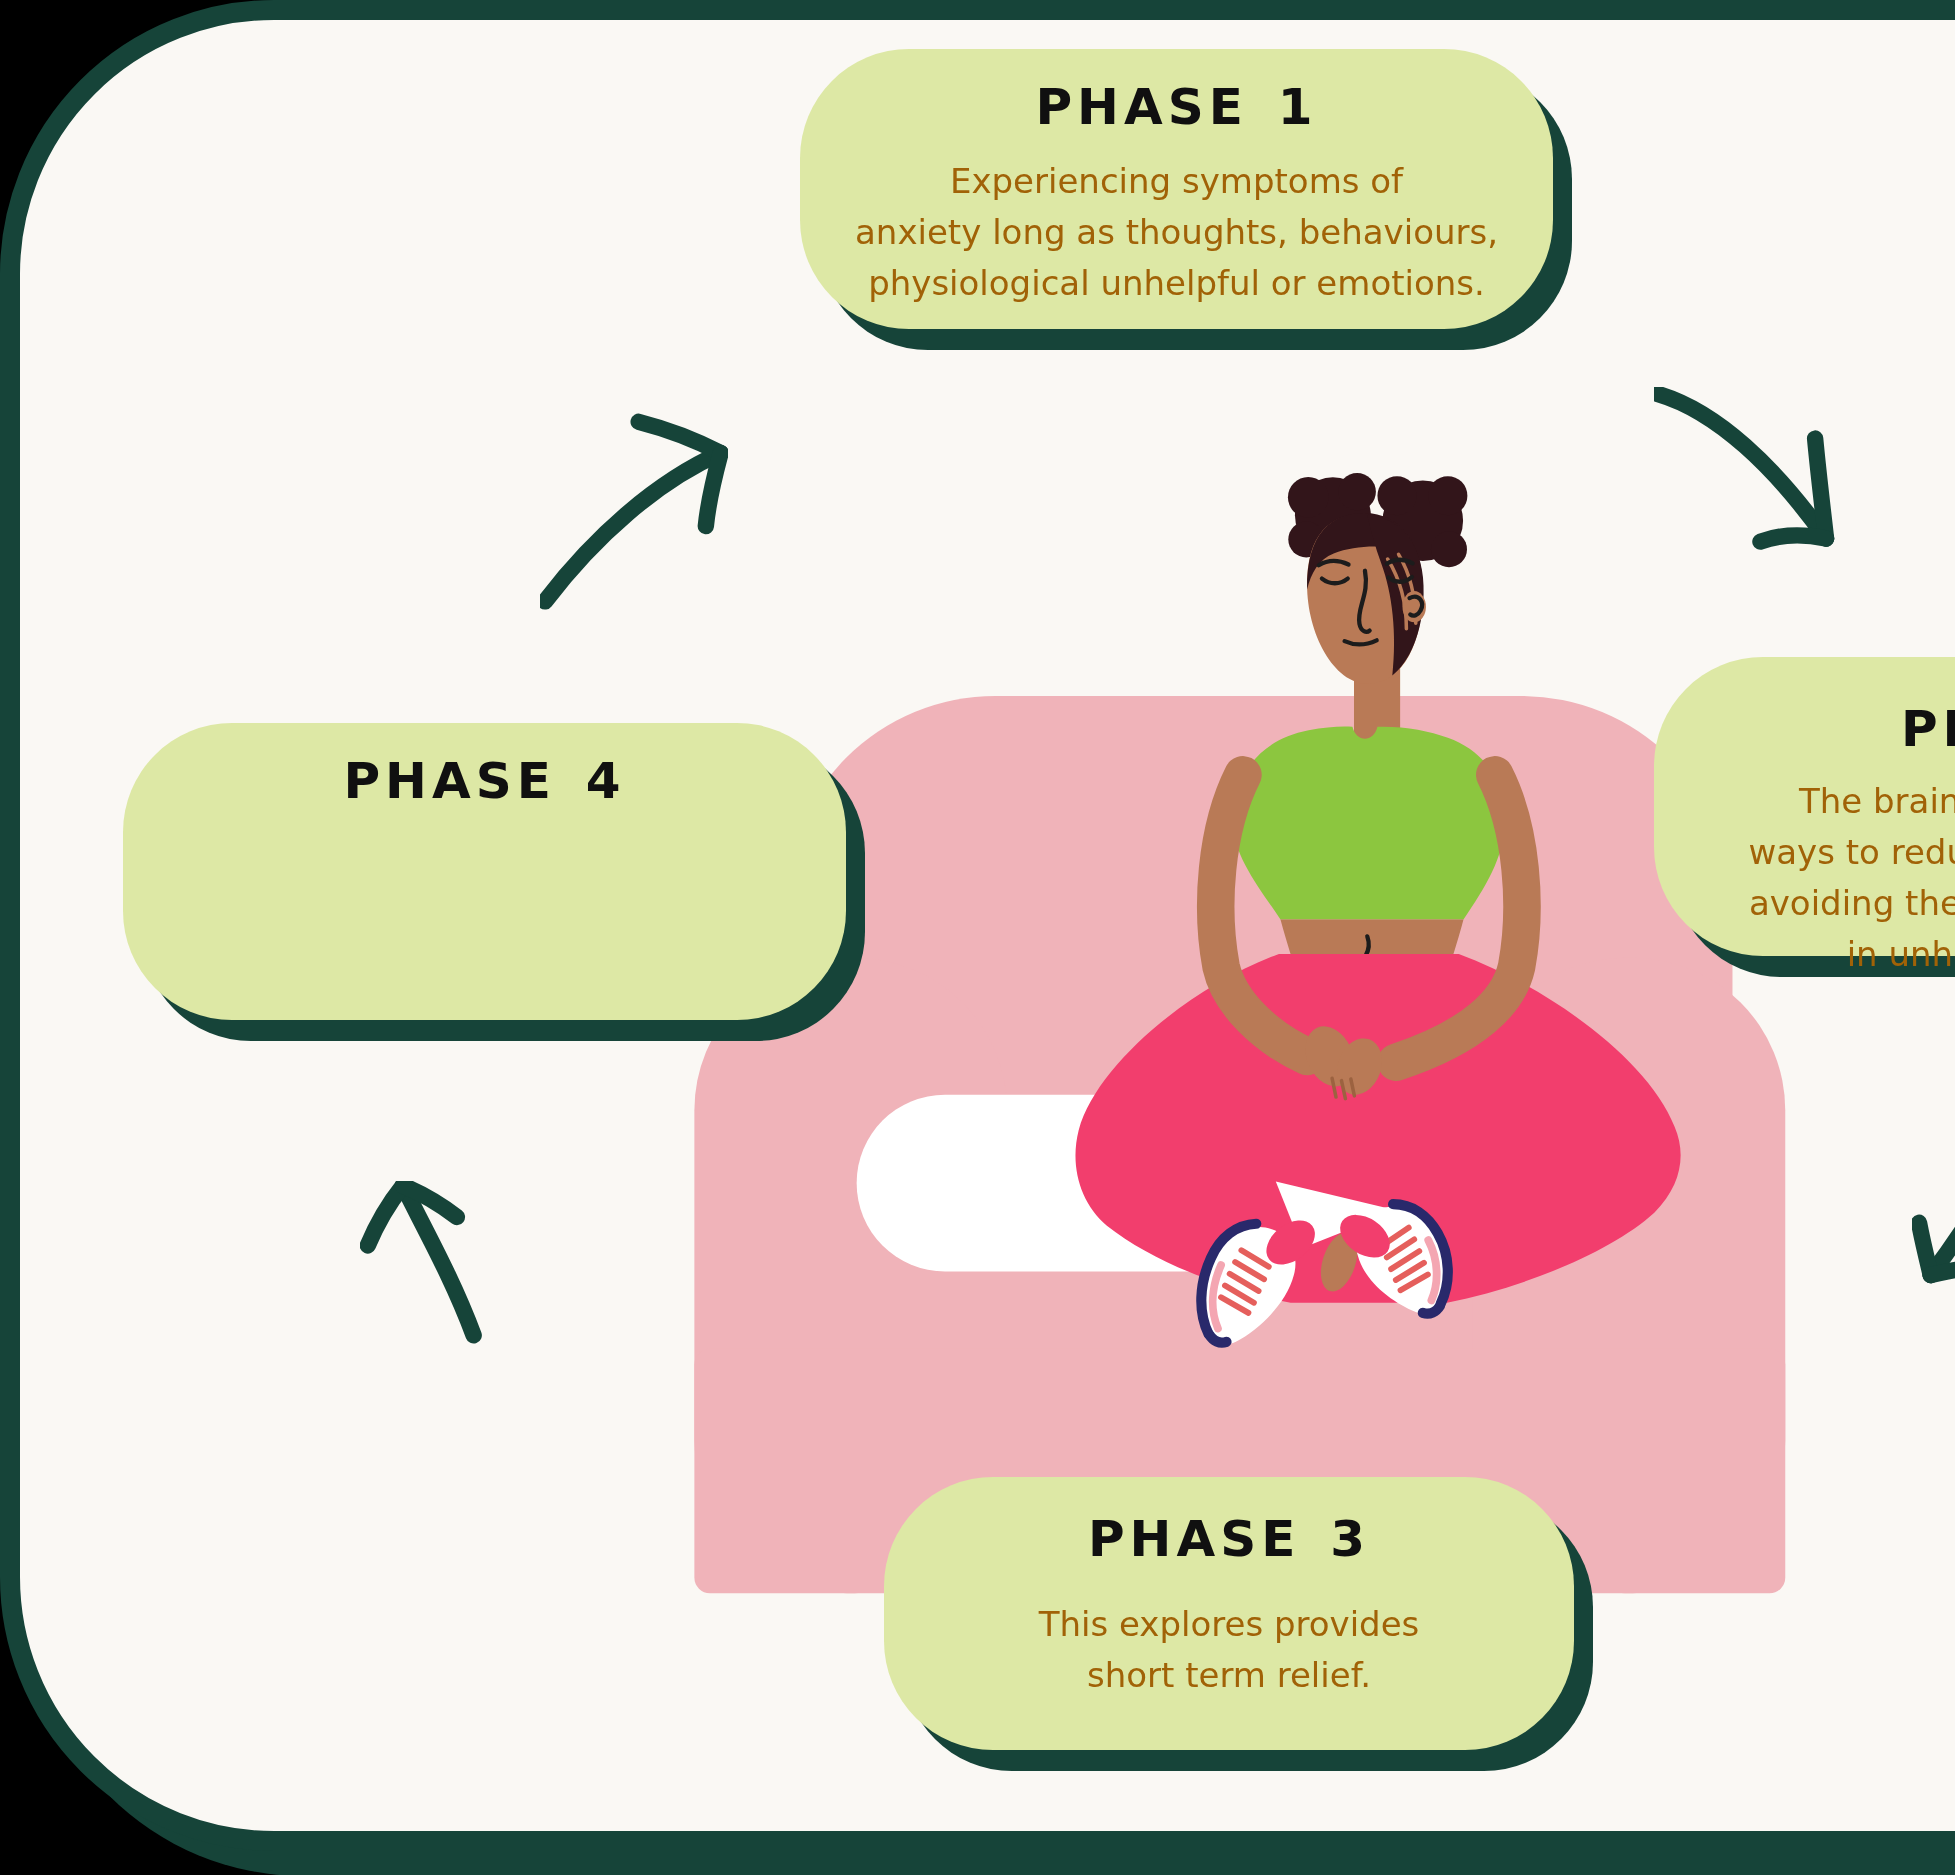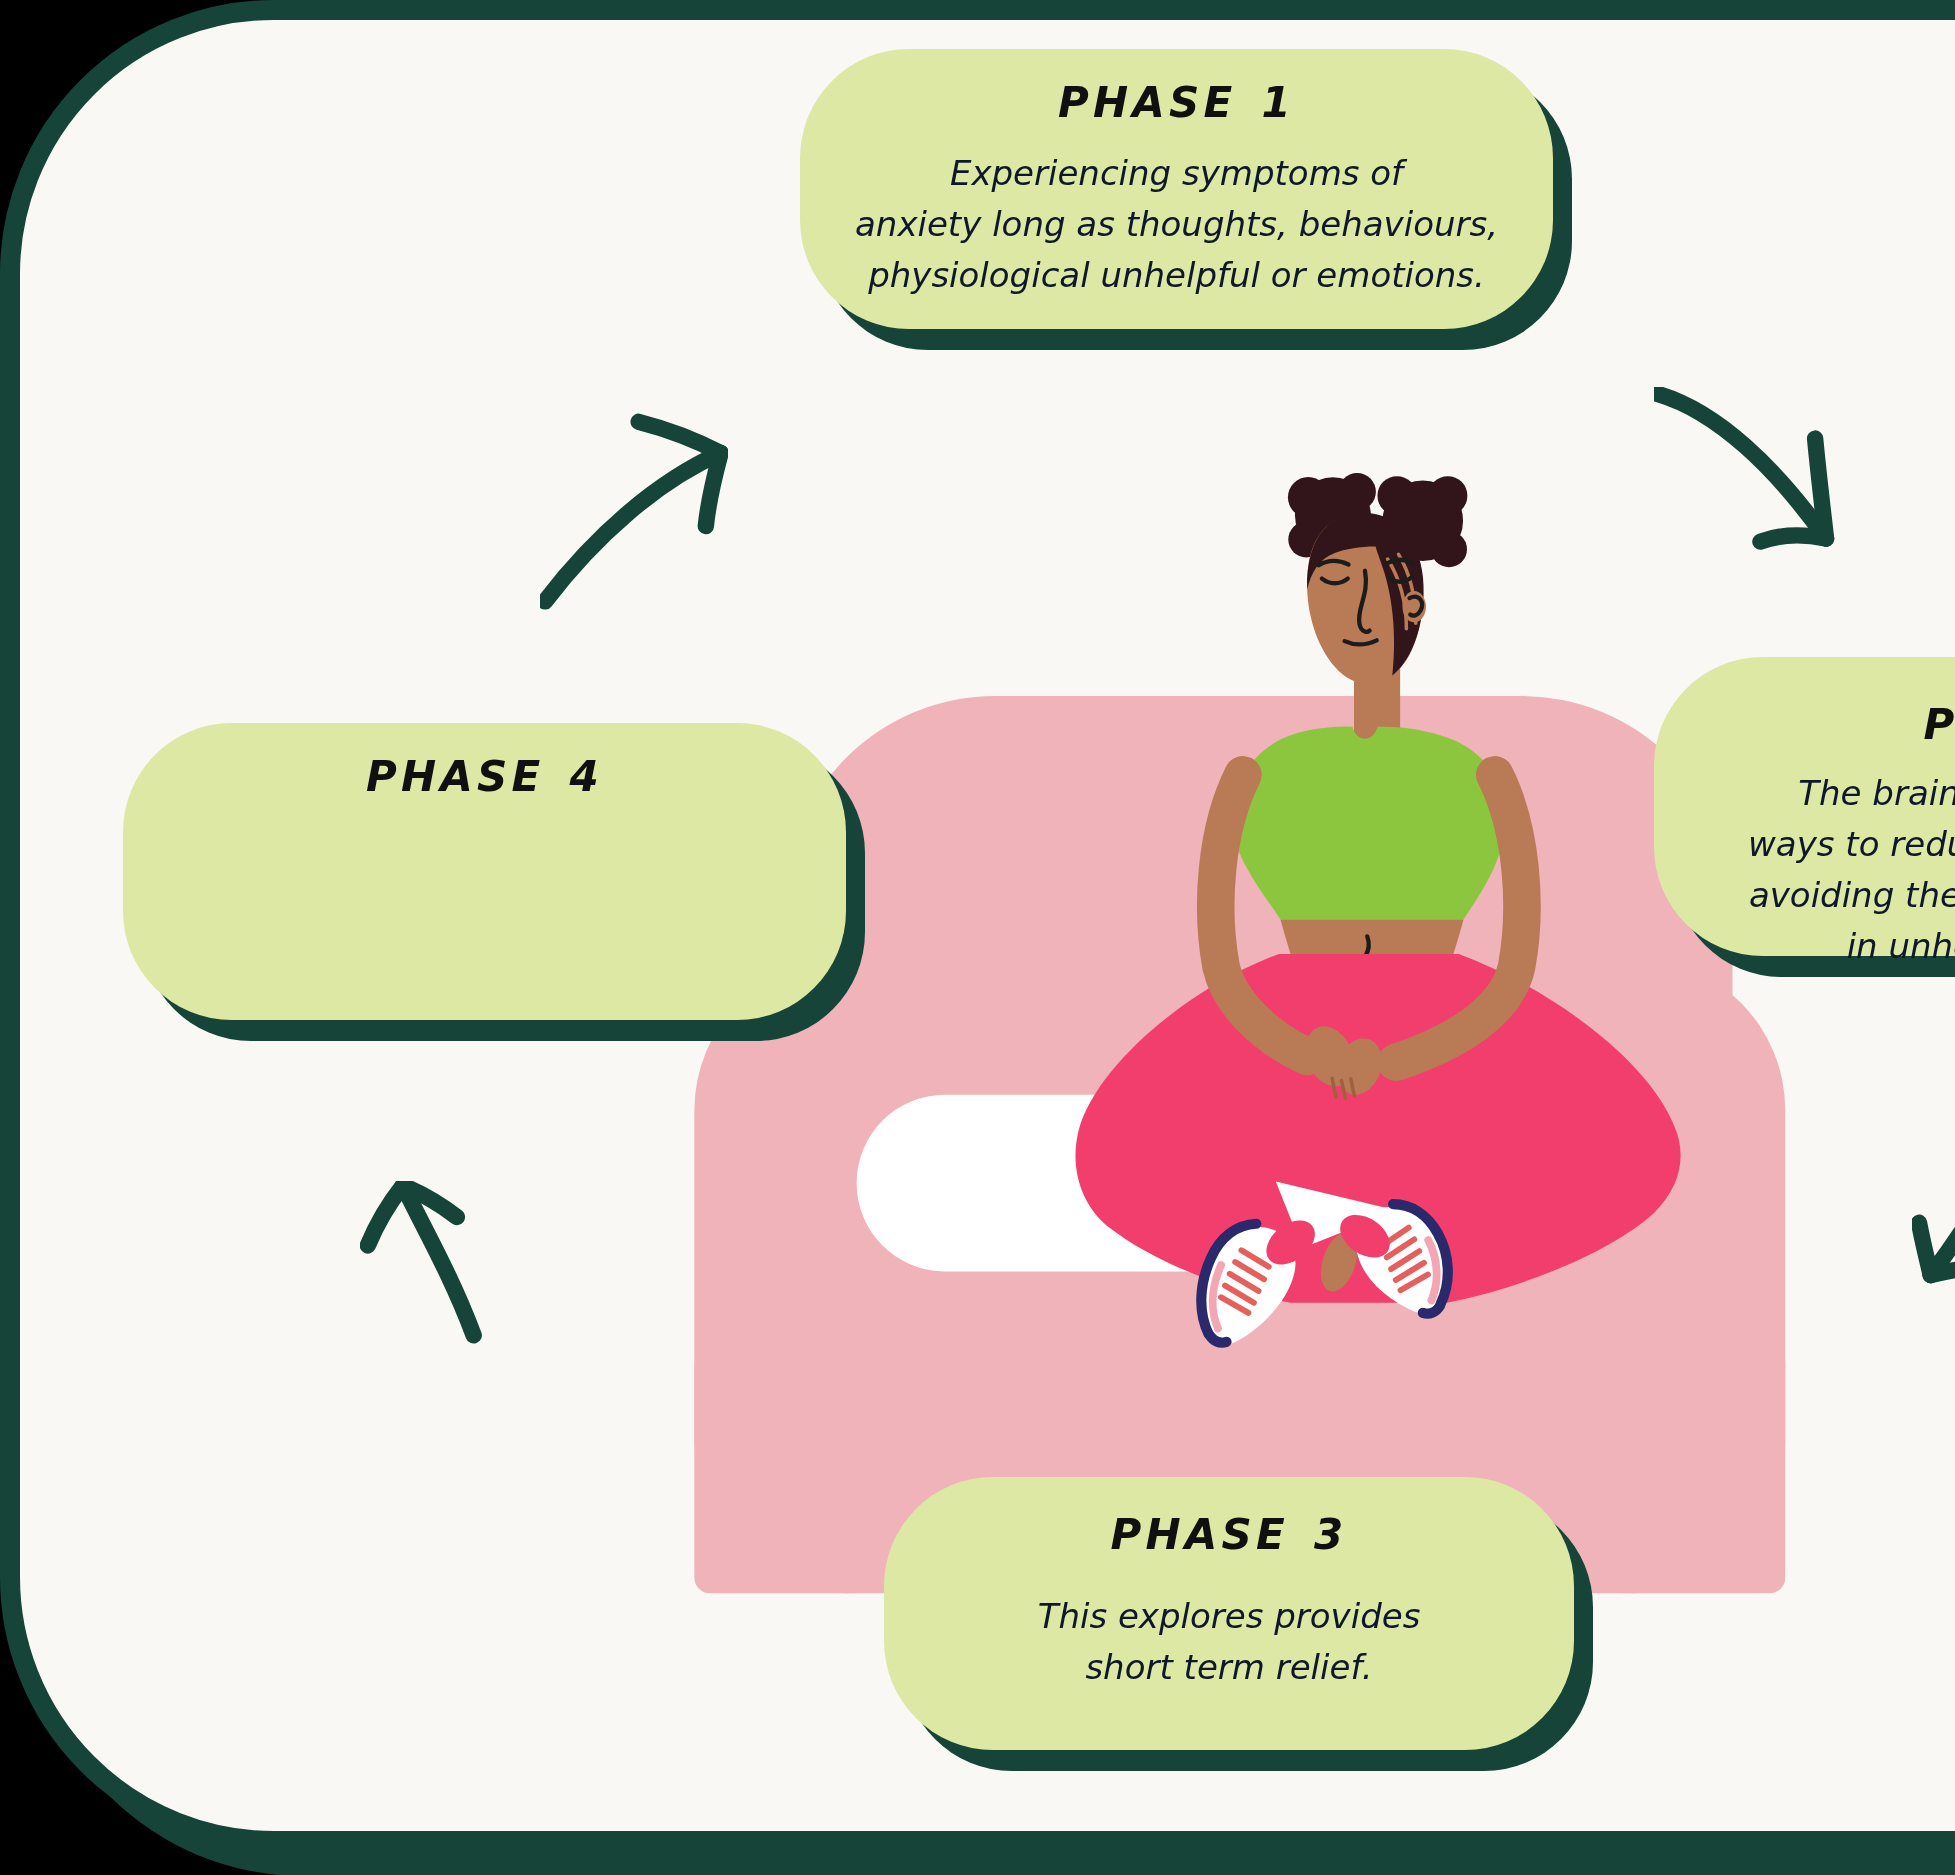--- a/index.html
+++ b/index.html
@@ -17,32 +17,32 @@
 
   
   .phase-box{border-radius:109px;background:var(--c-box_green);
     box-shadow:19px 21px 0 var(--c-dark_green);
     display:flex;flex-direction:column;align-items:center;}
   .p1{left:800px;top:49px;width:753px;height:280px;}
   .p2{left:1654px;top:657px;width:776px;height:299px;}
   .p3{left:884px;top:1477px;width:690px;height:273px;}
   .p4{left:123px;top:723px;width:723px;height:297px;}
 
-  .box-title{font-style:italic;font-weight:700;font-size:42px;line-height:1;
+  .box-title{font-weight:700;font-size:50px;line-height:1;
     letter-spacing:.10em;word-spacing:.15em;color:#101010;text-align:center;}
   .p1 .box-title{margin-top:33px;}
   .p2 .box-title{margin-top:47px;}
   .p3 .box-title{margin-top:37px;text-align:right;}
   .p4 .box-title{margin-top:33px;}
   .box-body{text-align:center;}
   .p1 .box-body{margin-top:23.5px;}
   .p2 .box-body{margin-top:21.5px;}
   .p3 .box-body{margin-top:35px;}
   .p4 .box-body{margin-top:15.6px;}
-  .box-line{font-size:34px;line-height:51px;color:#0f172a;white-space:nowrap;font-style:italic;}
+  .box-line{font-size:34px;line-height:51px;color:#a16207;white-space:nowrap;}
 
   
   .arrow path{fill:none;stroke:var(--c-dark_green);stroke-width:42;
     stroke-linecap:round;stroke-linejoin:round;}
   .arr-a{left:540px;top:407px;}
   .arr-b{left:1654px;top:387px;}
   .arr-c{left:1912px;top:1111px;}
   .arr-d{left:360px;top:1181px;}
 
   

